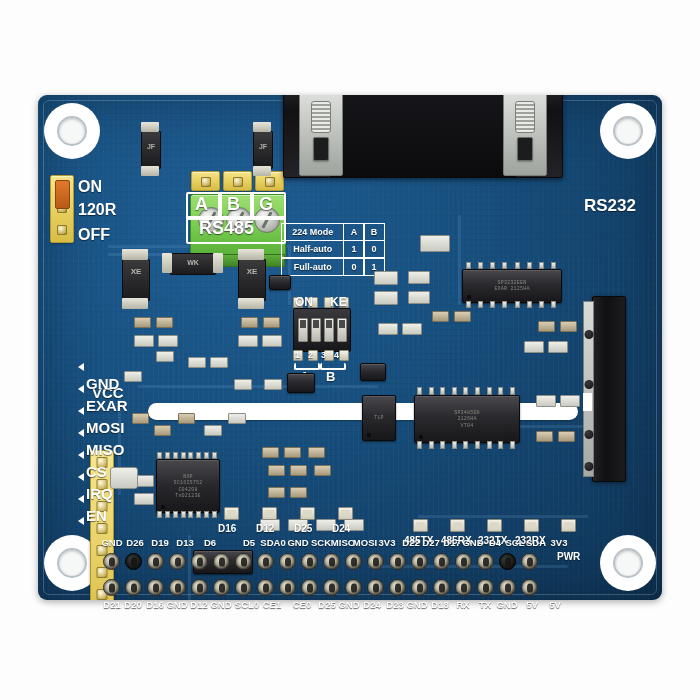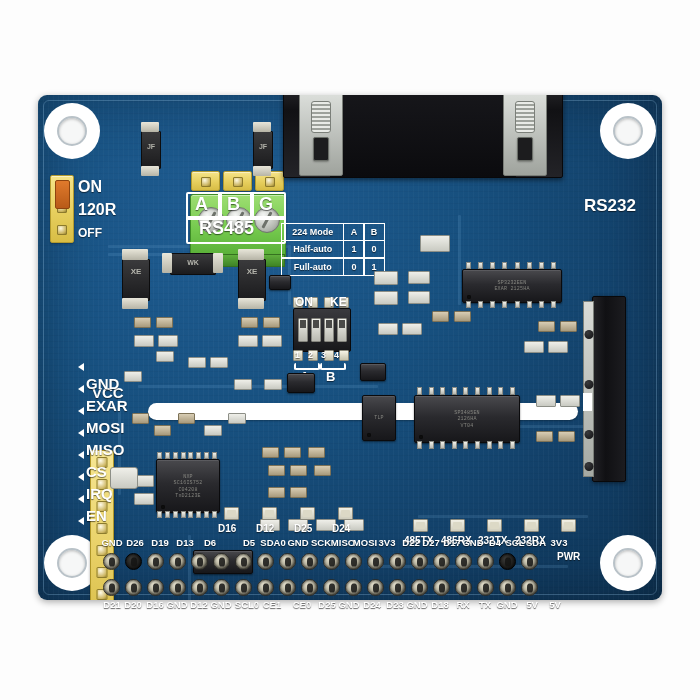--- a/index.html
+++ b/index.html
@@ -230,21 +230,21 @@
           <div class="slot"></div>
         </div>
       <div class="lug lugR">
         <div class="bolt"></div>
           <div class="slot"></div>
         </div>
     </div>
 
     <div class="silk" style="left:40px;top:83px;font-size:16px;">ON</div>
     <div class="silk" style="left:40px;top:106px;font-size:16px;">120R</div>
-    <div class="silk" style="left:40px;top:131px;font-size:12px;">OFF</div>
+    <div class="silk" style="left:40px;top:131px;font-size:16px;">OFF</div>
 
     <div class="silkBox" style="left:148px;top:97px;width:32px;height:24px;"></div>
     <div class="silkBox" style="left:180px;top:97px;width:32px;height:24px;"></div>
     <div class="silkBox" style="left:212px;top:97px;width:32px;height:24px;"></div>
     <div class="silk" style="left:157px;top:99px;font-size:18px;">A</div>
     <div class="silk" style="left:189px;top:99px;font-size:18px;">B</div>
     <div class="silk" style="left:221px;top:99px;font-size:18px;">G</div>
     <div class="silkBox" style="left:148px;top:121px;width:96px;height:24px;"></div>
     <div class="silk" style="left:161px;top:123px;font-size:18px;">RS485</div>
 

